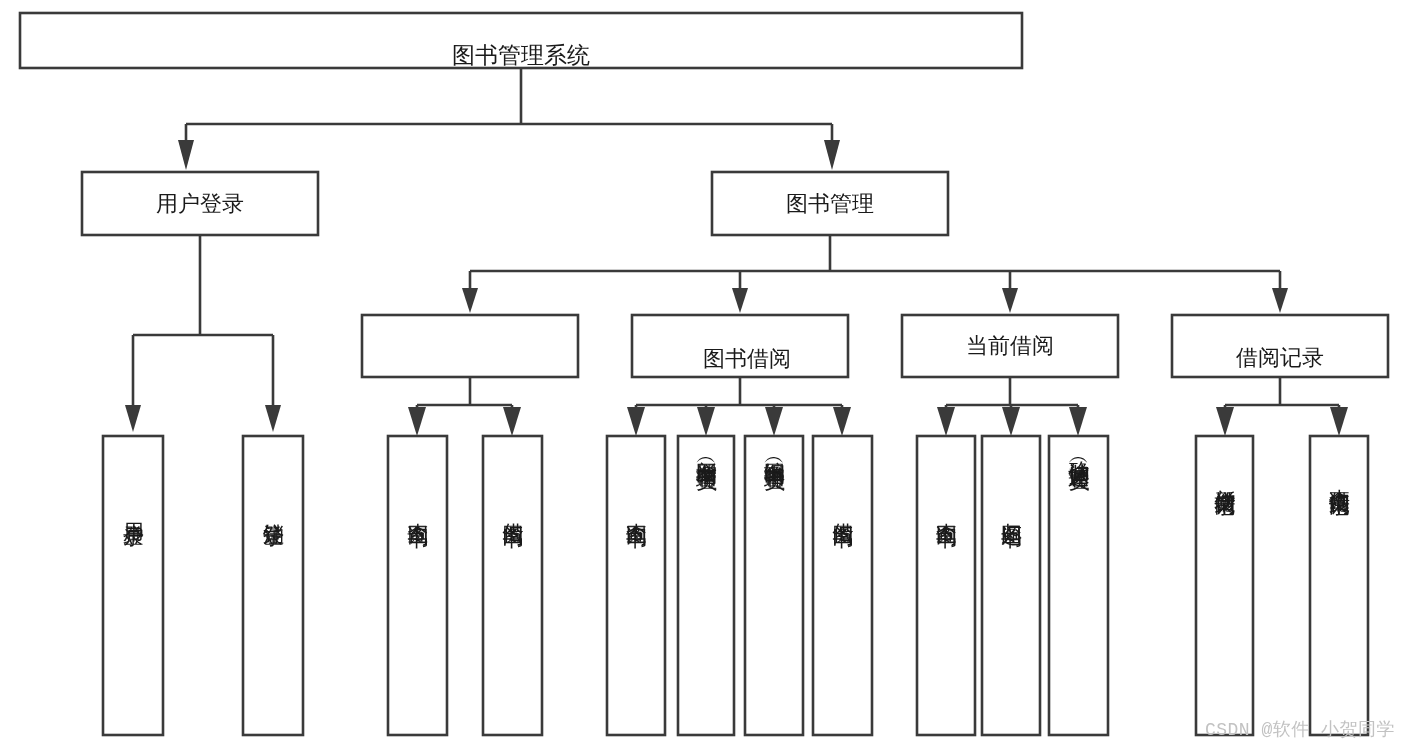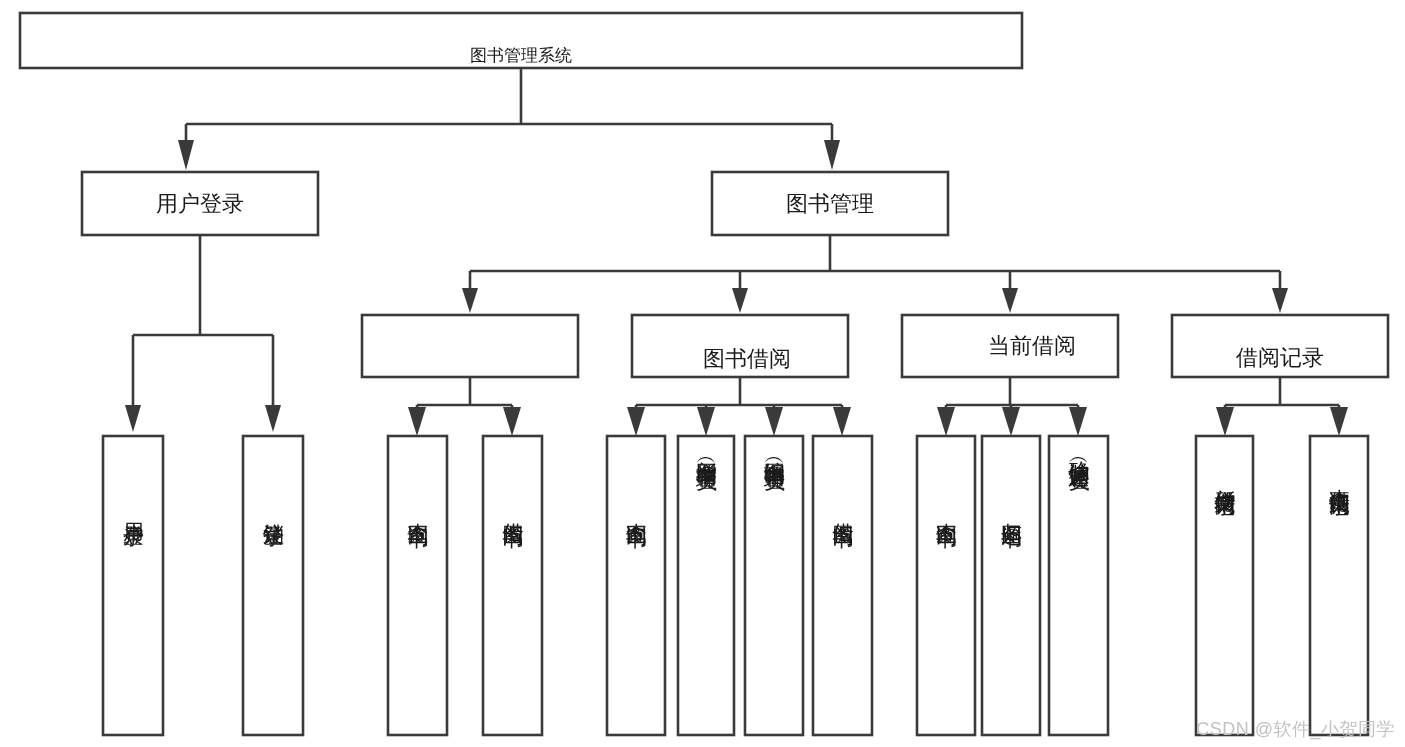--- a/index.html
+++ b/index.html
@@ -67,28 +67,28 @@
     justify-content: center;
     pointer-events: none;
   }
   .hlabel-text {
     font-family: "DejaVu Sans", "Liberation Sans", sans-serif;
     font-size: 22px;
     color: #1a1a1a;
     white-space: nowrap;
   }
   .title-text {
-    font-size: 17px;
+    font-size: 23px;
     margin-top: 29px;
   }
   #watermark {
     position: absolute;
     right: 10px;
     bottom: 6px;
-    font-family: Liberation Sans, sans-serif;
+    font-family: Liberation Mono, monospace;
     font-size: 18px;
     color: #c2c2c2;
     letter-spacing: 0.5px;
     white-space: nowrap;
     pointer-events: none;
   }
 </style>
 </head>
 <body>
 
@@ -197,21 +197,21 @@
 
   <div class="hlabel-holder" style="left:712px; top:172px; width:236px; height:63px;">
     <span class="hlabel-text">图书管理</span>
   </div>
 
 
   <div class="hlabel-holder" style="left:632px; top:328px; width:230px; height:62px;">
     <span class="hlabel-text">图书借阅</span>
   </div>
 
-  <div class="hlabel-holder" style="left:902px; top:315px; width:216px; height:62px;padding-left:22px;">
+  <div class="hlabel-holder" style="left:902px; top:315px; width:216px; height:62px;">
     <span class="hlabel-text">当前借阅</span>
   </div>
 
   <div class="hlabel-holder" style="left:1172px; top:327px; width:216px; height:62px;">
     <span class="hlabel-text">借阅记录</span>
   </div>
 
   <div class="vlabel-holder" style="left:103px; top:436px; width:60px; height:299px; padding-top:70px; box-sizing:border-box;">
     <span class="vlabel-text">用户登录</span>
   </div>

